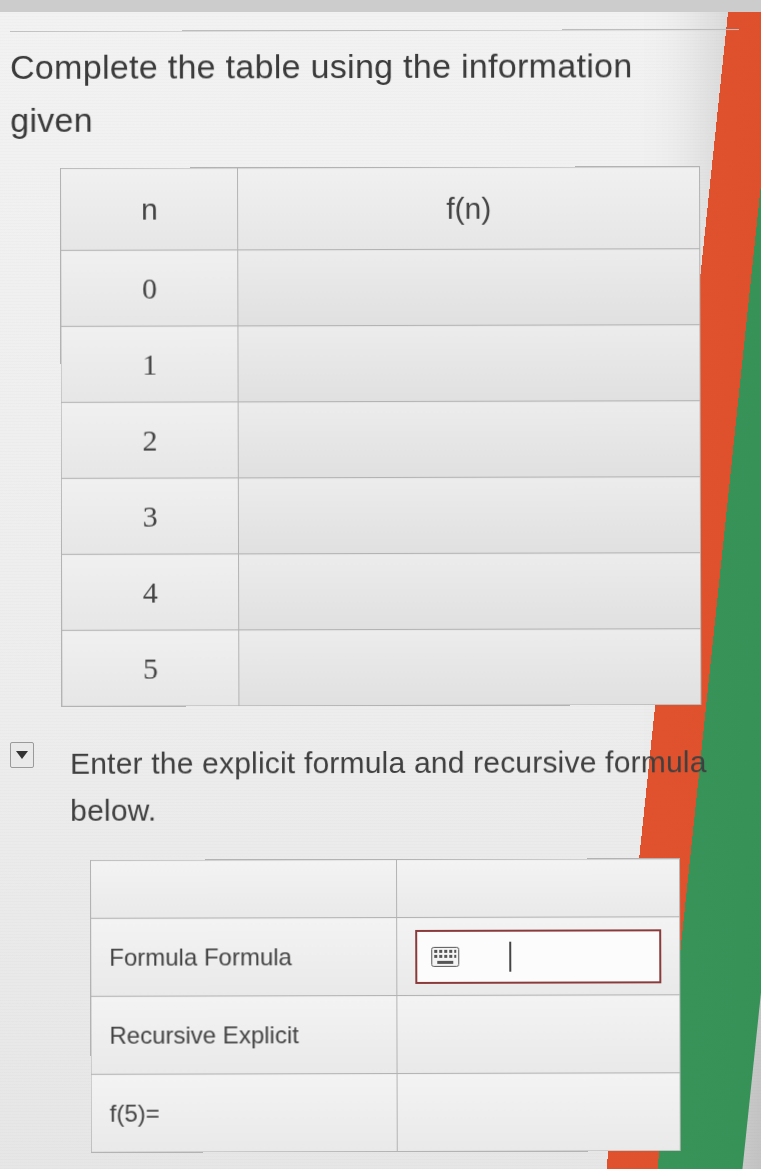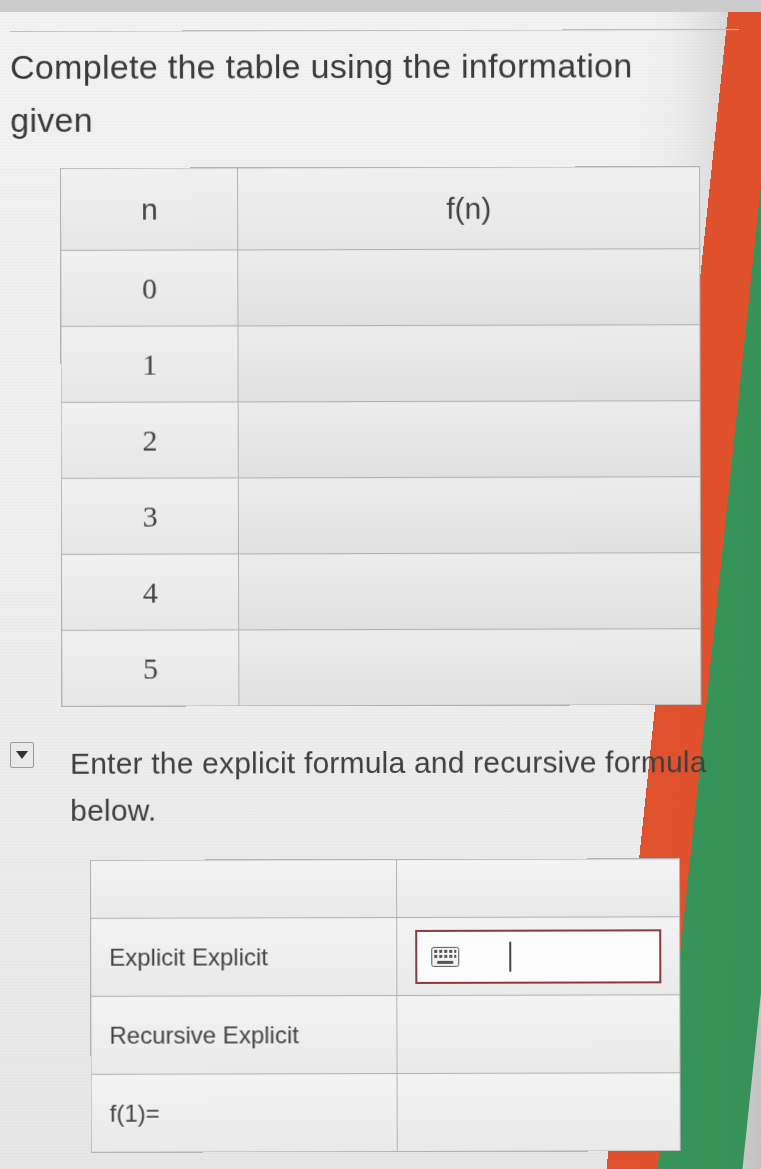--- a/index.html
+++ b/index.html
@@ -223,21 +223,21 @@
     <div class="subinstruction tilt">Enter the explicit formula and recursive formula below.</div>
 
     <div class="formula-wrap tilt">
       <table class="formula-table">
         <tbody>
             <tr class="header-row">
           <th style="width:52%;"></th>
           <th style="width:48%;"></th>
         </tr>
         <tr>
-          <td class="label-cell">Explicit Explicit</td>
+          <td class="label-cell">Formula Formula</td>
           <td class="input-cell">
             <div class="input-box">
               <span class="kb-icon">
                 <svg viewBox="0 0 28 20">
                   <rect x="0.5" y="0.5" width="27" height="19" rx="2" fill="#f4f4f4" stroke="#555"></rect>
                   <rect x="3" y="3" width="3" height="3" fill="#555"></rect>
                   <rect x="8" y="3" width="3" height="3" fill="#555"></rect>
                   <rect x="13" y="3" width="3" height="3" fill="#555"></rect>
                   <rect x="18" y="3" width="3" height="3" fill="#555"></rect>
                   <rect x="23" y="3" width="2" height="3" fill="#555"></rect>
@@ -251,21 +251,21 @@
               </span>
               <span class="cursor"></span>
             </div>
           </td>
         </tr>
         <tr>
           <td class="label-cell">Recursive Explicit</td>
           <td class="input-cell"></td>
         </tr>
         <tr>
-          <td class="label-cell last-row-label">f(1)=</td>
+          <td class="label-cell last-row-label">f(5)=</td>
           <td class="input-cell"></td>
         </tr>
       </tbody>
         </table>
     </div>
 
   </div>
 </div>
 
 </body></html>

